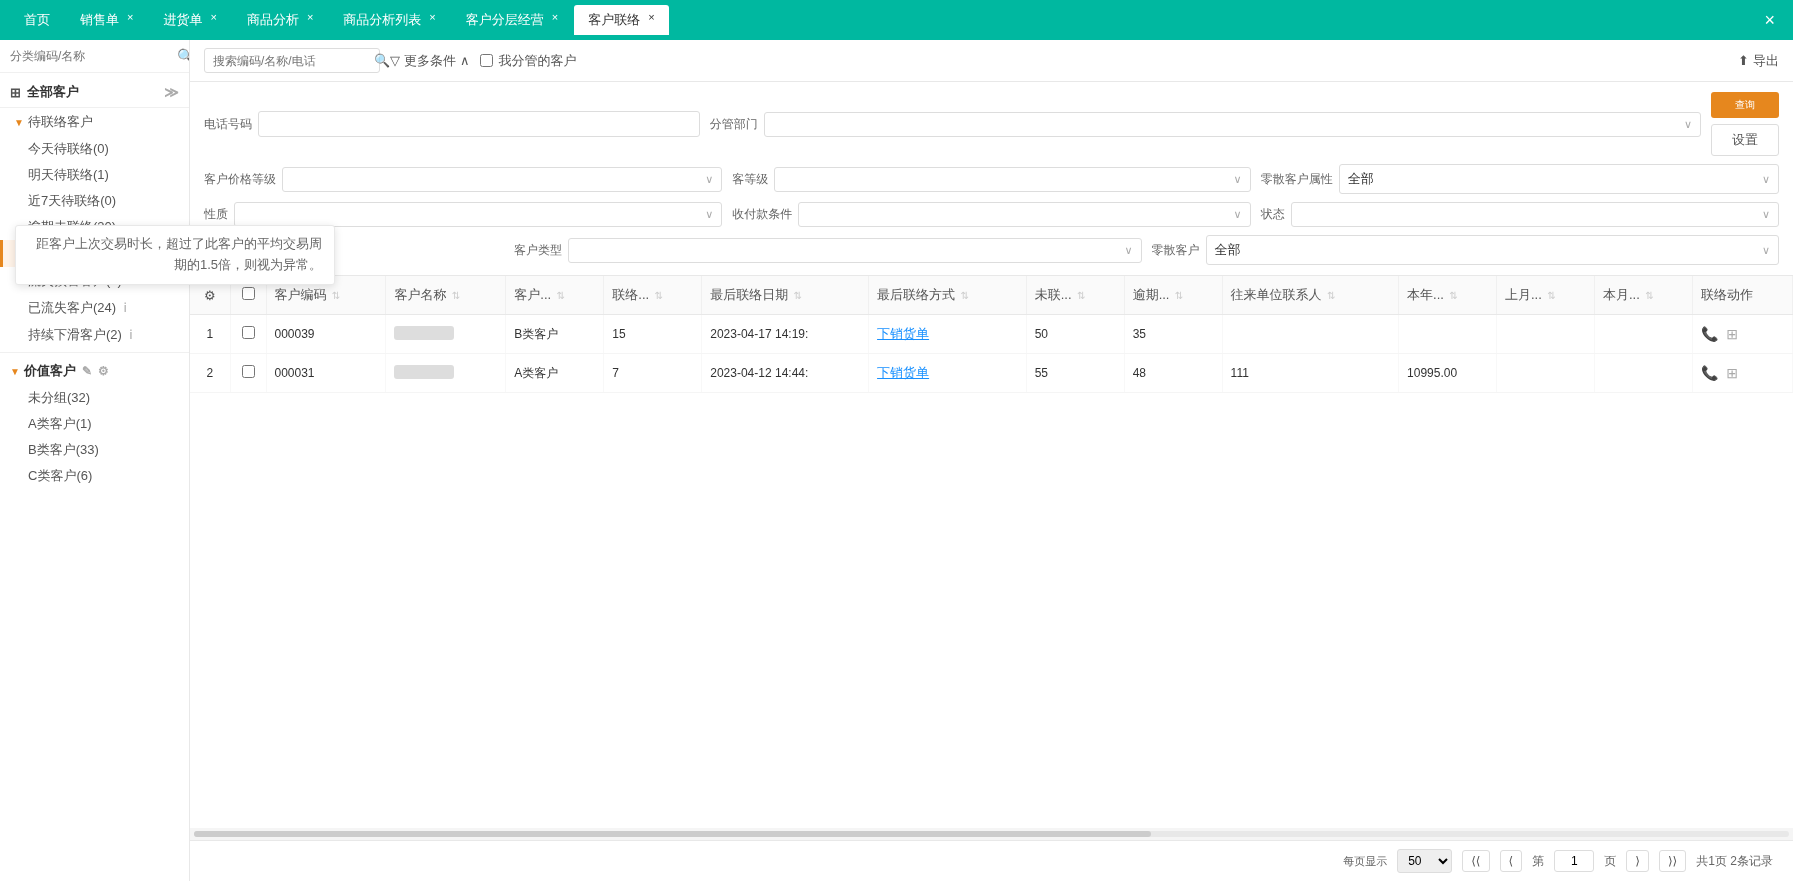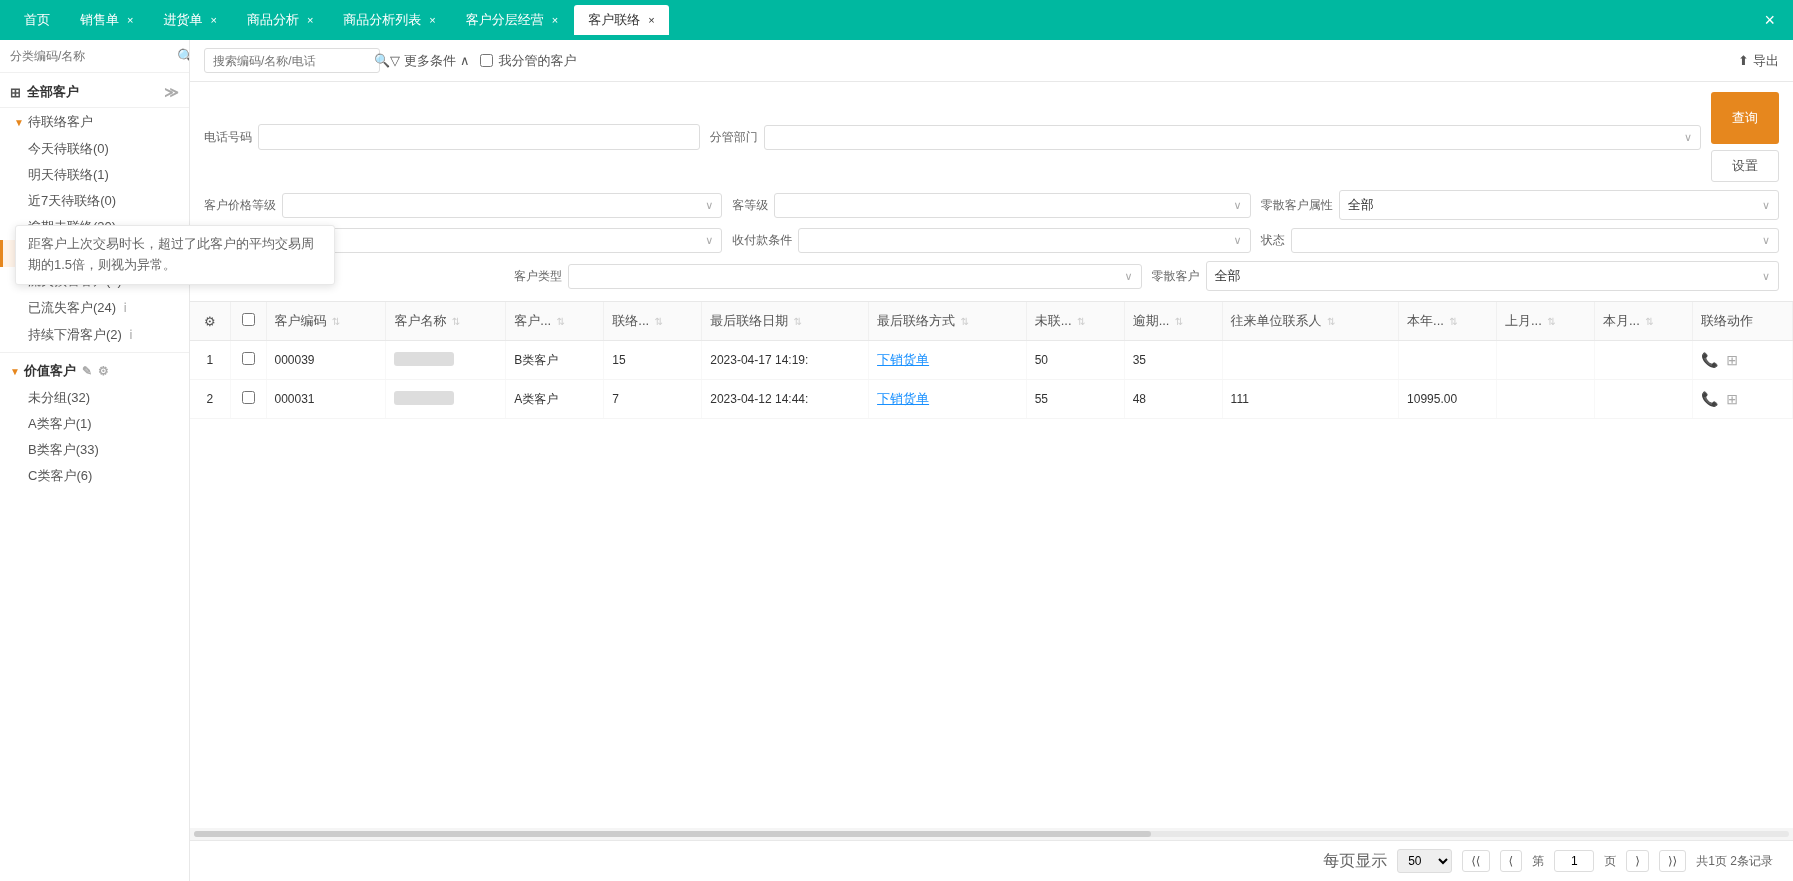--- a/index.html
+++ b/index.html
@@ -5,21 +5,21 @@
     * { box-sizing: border-box; margin: 0; padding: 0; font-family: 'Microsoft YaHei', SimSun, sans-serif; font-size: 13px; }
     body { background: #f5f5f5; overflow: hidden; width: 1793px; height: 881px; }
 
     
     .top-nav {
       display: flex; align-items: center;
       background: #00b8a0; height: 40px;
       padding: 0 10px; gap: 2px;
     }
     .nav-tab {
-      display: flex; align-items: center; gap: 4px;
+      display: flex; gap: 4px;
       padding: 6px 14px; color: #fff; cursor: pointer;
       border-radius: 3px 3px 0 0; font-size: 13px;
       white-space: nowrap;
     }
     .nav-tab.active { background: #fff; color: #333; }
     .nav-tab .close-x { font-size: 11px; color: inherit; margin-left: 4px; }
     .nav-spacer { flex: 1; }
     .nav-close-btn { color: #fff; font-size: 18px; cursor: pointer; padding: 0 8px; }
 
     
@@ -69,20 +69,21 @@
     .sidebar-edit-icon { margin-left: 6px; color: #aaa; font-size: 12px; cursor: pointer; }
 
     
     .tooltip-overlay {
       position: absolute; left: 15px; top: 225px;
       background: #fff; border: 1px solid #e8e8e8;
       padding: 8px 12px; font-size: 12px; color: #666;
       box-shadow: 0 2px 8px rgba(0,0,0,0.12); z-index: 100;
       max-width: 320px; line-height: 1.6;
       border-radius: 3px;
+      text-align: right;
     }
 
     
     .content-area {
       flex: 1; display: flex; flex-direction: column; overflow: hidden;
       background: #f5f7fa;
     }
 
     
     .search-bar {
@@ -137,21 +138,21 @@
       display: flex; align-items: center; gap: 6px; flex: 1;
     }
     .filter-tag-label { color: #666; white-space: nowrap; font-size: 12px; }
     .filter-dots { color: #aaa; cursor: pointer; margin-left: 4px; }
 
     .action-btns {
       display: flex; flex-direction: column; gap: 6px; flex-shrink: 0;
     }
     .query-btn {
       background: #e6871e; color: #fff; border: none;
-      padding: 17px 20px; border-radius: 3px; cursor: pointer; font-size: 13px;
+      padding: 6px 20px; border-radius: 3px; cursor: pointer; font-size: 10px;
     }
     .settings-btn {
       background: #fff; color: #555; border: 1px solid #ddd;
       padding: 6px 20px; border-radius: 3px; cursor: pointer; font-size: 13px;
     }
 
     
     .table-wrapper {
       flex: 1; overflow: auto; background: #fff; margin: 0;
     }
@@ -173,21 +174,21 @@
     .link-text { color: #1890ff; cursor: pointer; text-decoration: underline; }
     .action-icons { display: flex; gap: 8px; align-items: center; }
     .action-icon { color: #aaa; cursor: pointer; font-size: 14px; }
 
     
     .pagination-bar {
       display: flex; align-items: center; justify-content: flex-end;
       background: #fff; border-top: 1px solid #e8e8e8;
       padding: 8px 20px; gap: 10px; flex-shrink: 0;
     }
-    .page-size-label { color: #666; font-size: 16px; }
+    .page-size-label { color: #666; font-size: 11px; }
     .page-size-select {
       border: 1px solid #ddd; border-radius: 3px; padding: 3px 6px;
       font-size: 12px; outline: none; cursor: pointer;
     }
     .page-nav-btn {
       border: 1px solid #ddd; background: #fff; border-radius: 3px;
       padding: 3px 8px; cursor: pointer; color: #555; font-size: 12px;
     }
     .page-input {
       border: 1px solid #ddd; border-radius: 3px; padding: 3px 8px;

